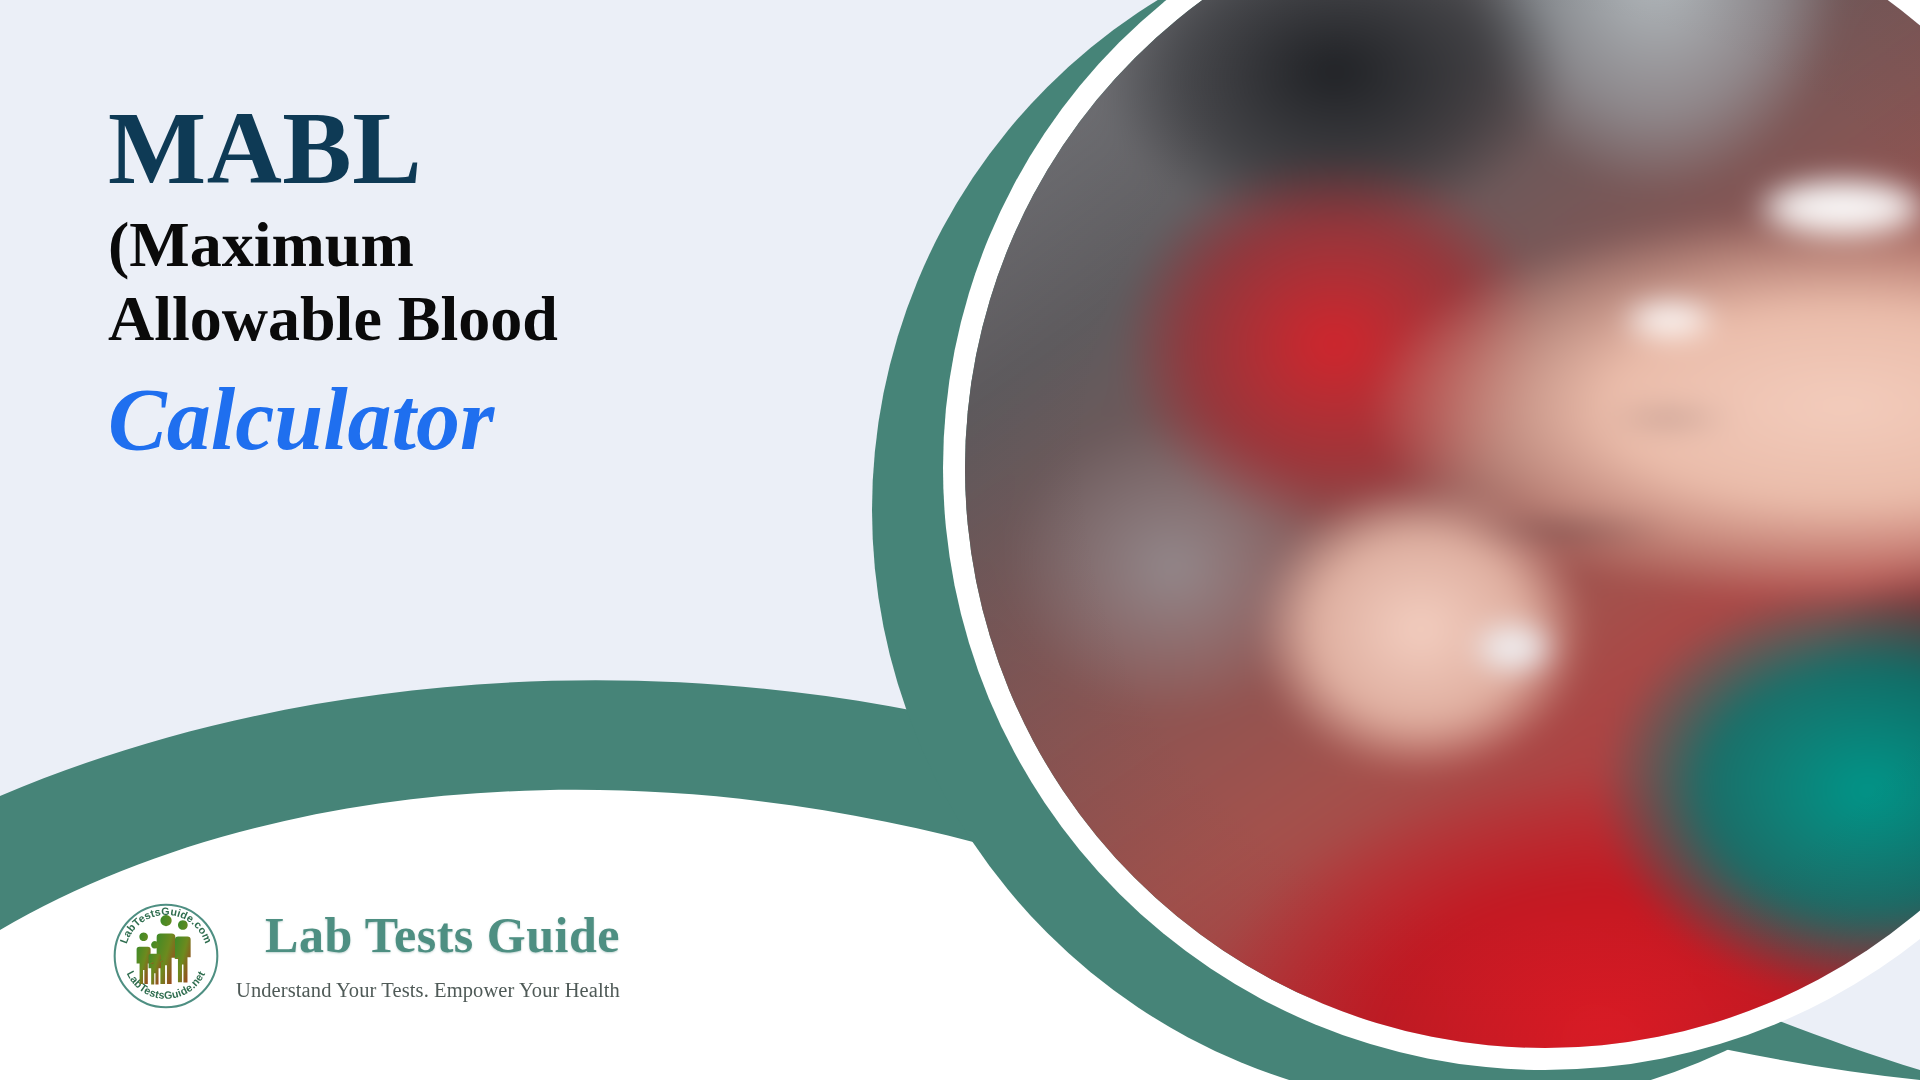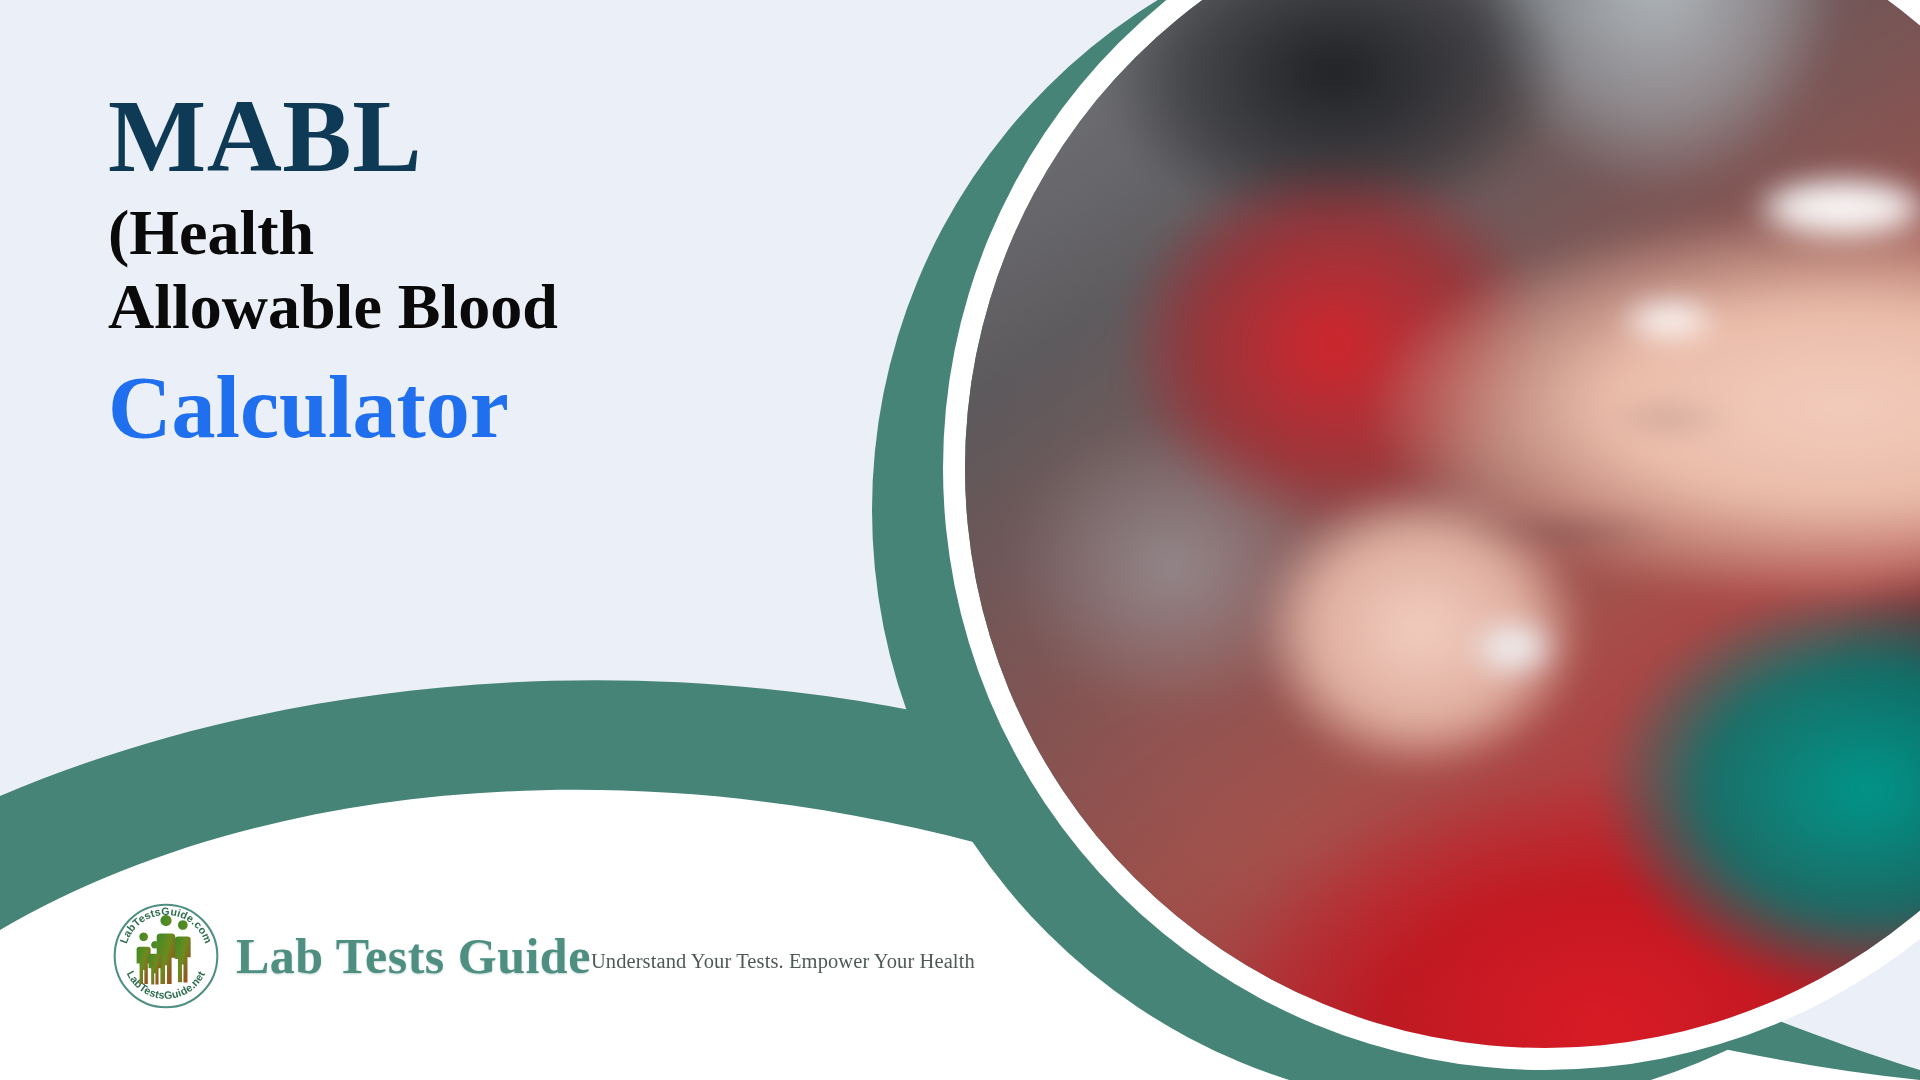--- a/index.html
+++ b/index.html
@@ -76,21 +76,21 @@
     position:absolute;
     left:0; bottom:0;
     width:1920px; height:480px;
     pointer-events:none;
   }
   .swoosh svg { display:block; width:100%; height:100%; }
 
   
   .headline {
     position:absolute;
-    left:108px; top:84px;
+    left:108px; top:96px;
     width:760px;
   }
   .t-mabl {
     font-family:"Liberation Serif", serif;
     font-weight:700;
     font-size:104px;
     line-height:1.0;
     letter-spacing:.5px;
     color:#0e3a55;
     margin-bottom:8px;
@@ -104,33 +104,34 @@
     max-width:720px;
   }
   .t-expanded .sc { font-variant:small-caps; }
   .t-calculator {
     font-family:"Liberation Serif", serif;
     font-weight:700;
     font-size:88px;
     line-height:1.05;
     color:#1f6fef;
     margin-top:18px;
+    font-style:italic;
   }
 
   
   .brand {
     position:absolute;
     left:110px; bottom:68px;
     display:flex;
     align-items:center;
     gap:14px;
   }
   .brand-badge { width:112px; height:112px; flex:0 0 112px; }
   .brand-badge svg { display:block; width:100%; height:100%; }
-  .brand-text { display:flex; flex-direction:row; }
+  .brand-text { display:flex; flex-direction:column;text-align:right; }
   .brand-name {
     font-family:"Liberation Serif", serif;
     font-weight:700;
     font-size:50px;
     line-height:1.0;
     color:#4e8f82;
     text-shadow:0 1px 2px rgba(120,160,155,.45);
     letter-spacing:.5px;
   }
   .brand-tagline {
@@ -169,21 +170,21 @@
   </div>
 
   <div class="photo-clip">
     <div class="photo"></div>
     <div class="photo-grain"></div>
   </div>
 
   <div class="headline">
     <div class="t-mabl">MABL</div>
     <div class="t-expanded">
-      <span>(Health</span><br>
+      <span>(Maximum</span><br>
       <span>Allowable Blood</span><br>
     </div>
     <div class="t-calculator">Calculator</div>
   </div>
 
   <div class="brand">
     <div class="brand-badge">
       <svg viewBox="0 0 120 120" aria-hidden="true">
         <defs>
           <path id="arcTop" d="M16,60 A44,44 0 0 1 104,60" fill="none"></path>

